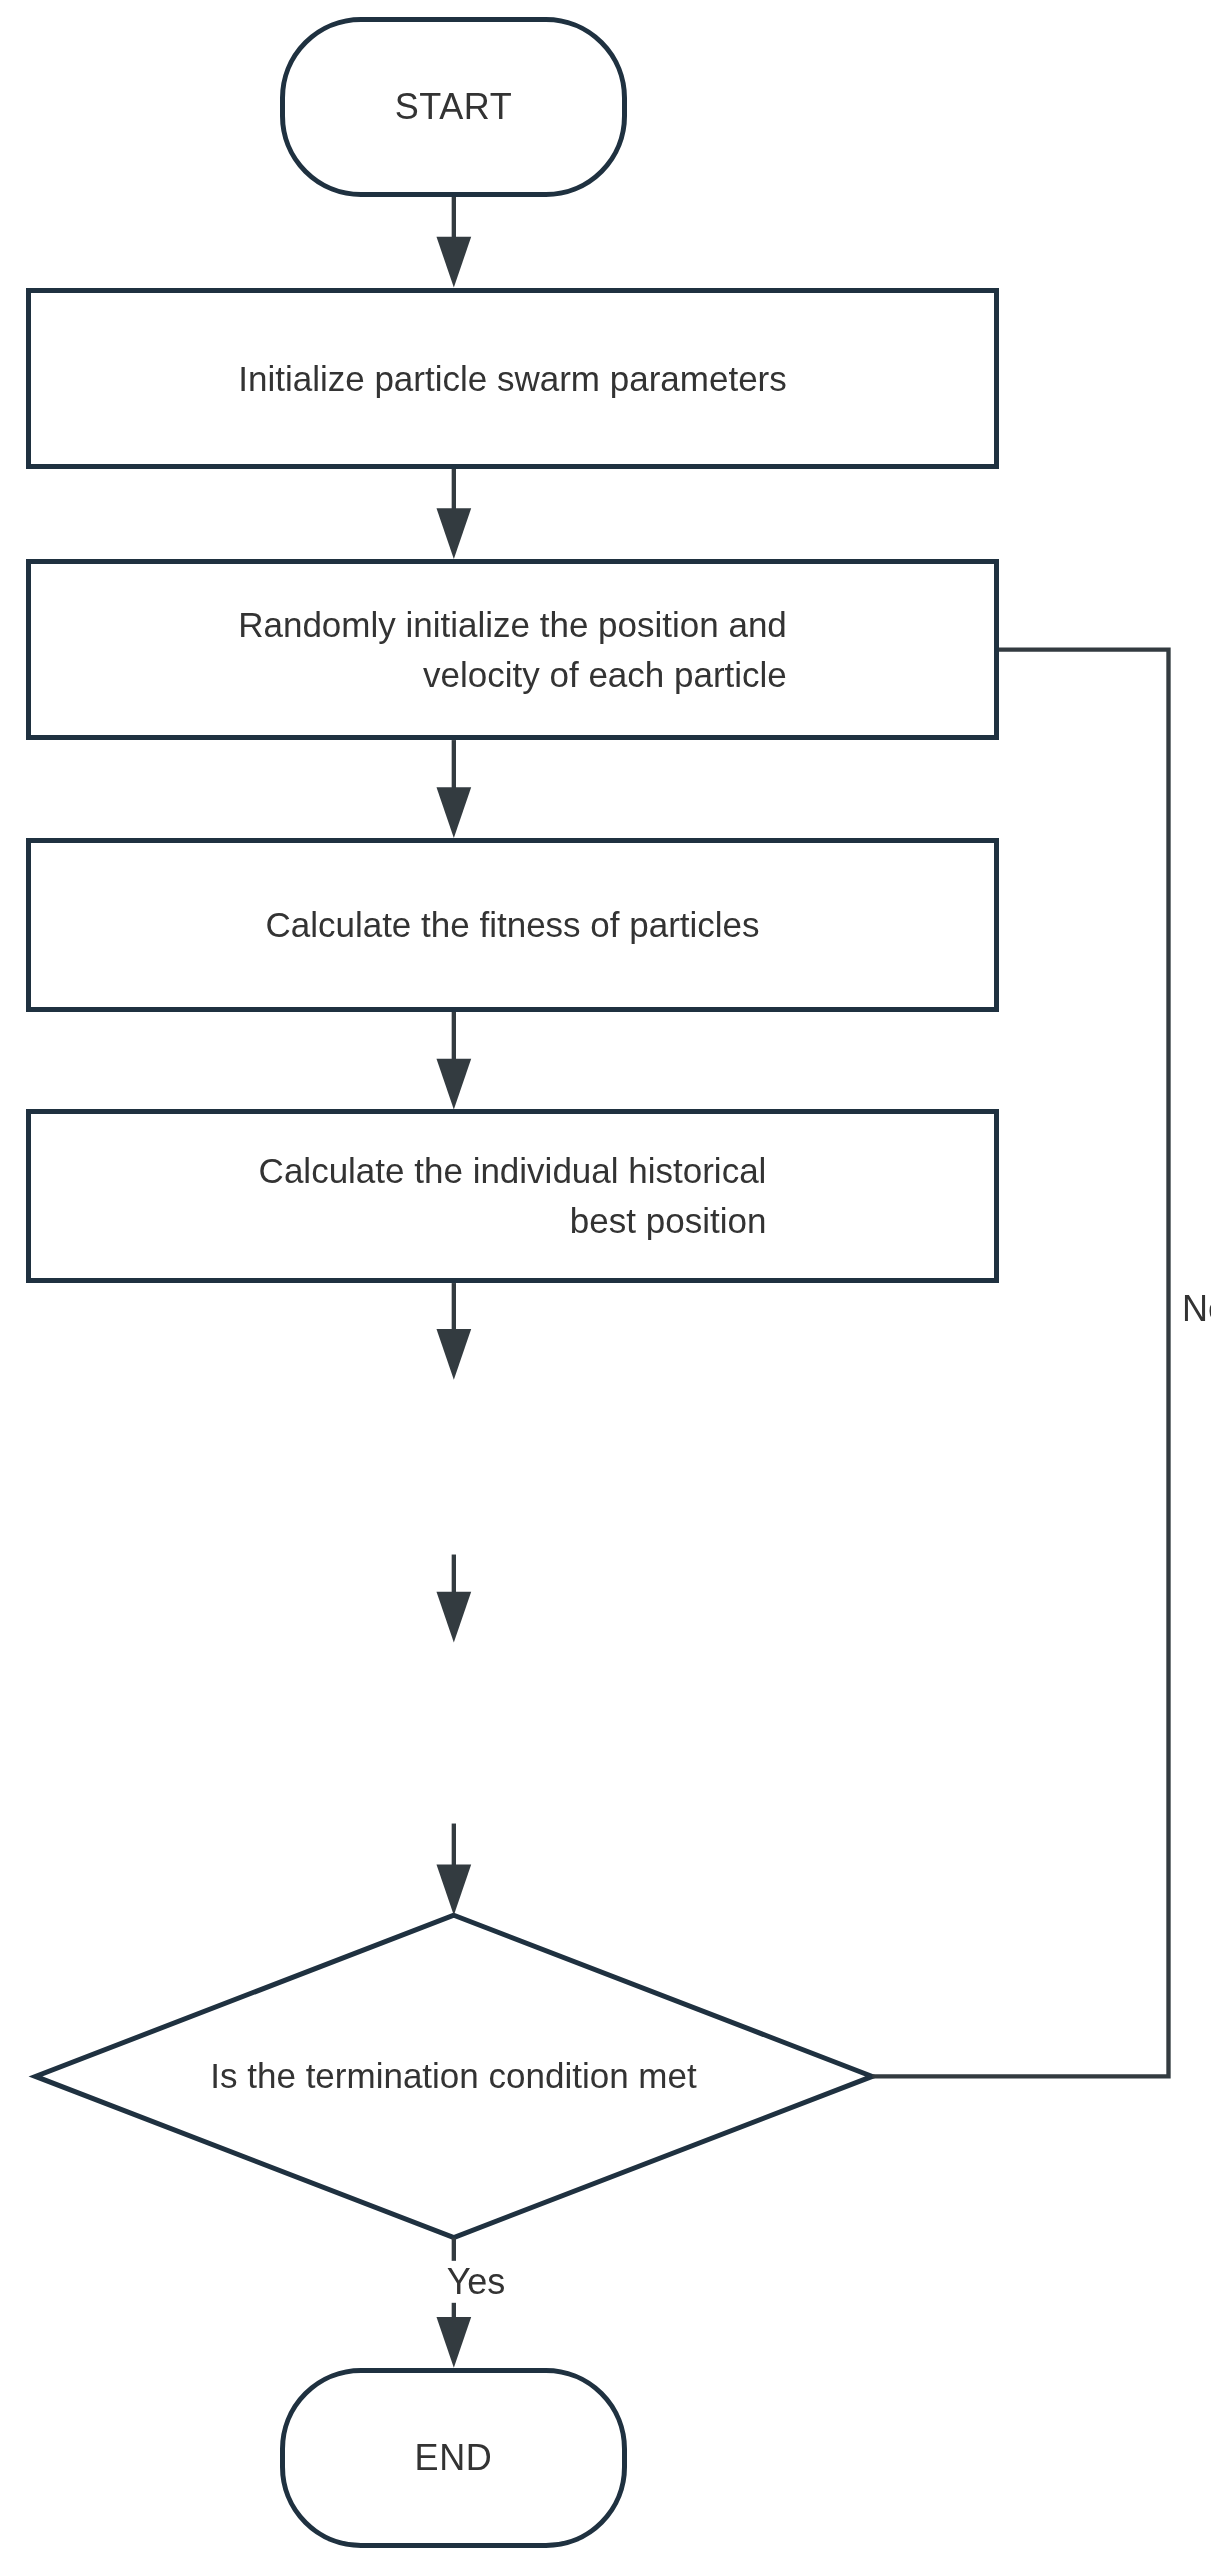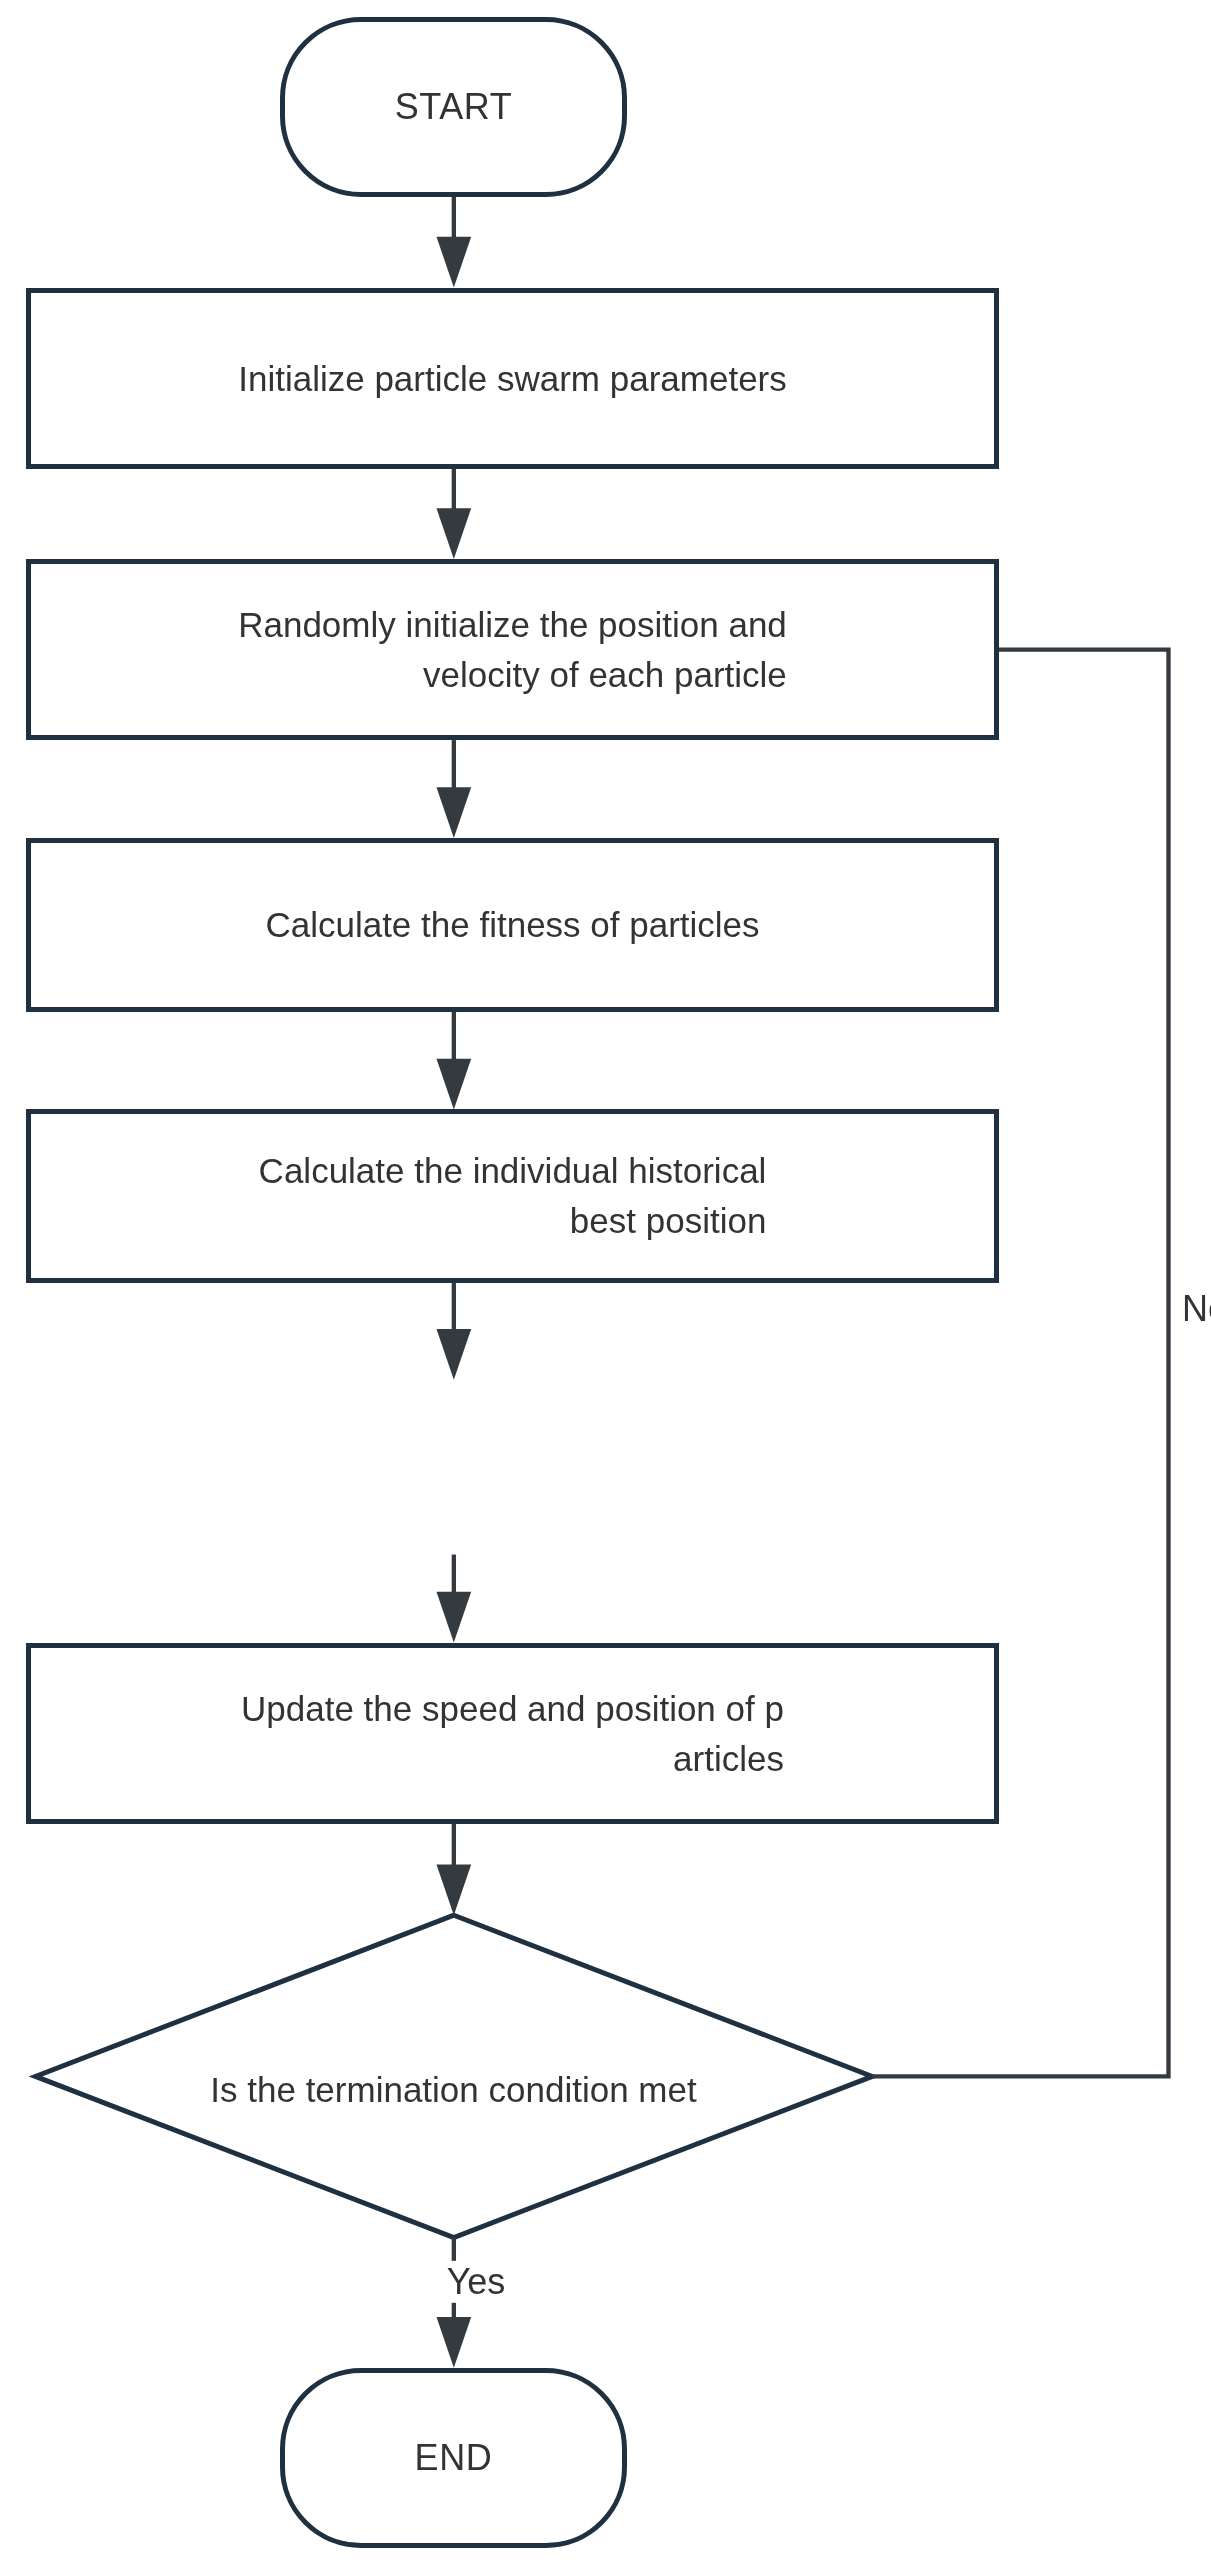--- a/index.html
+++ b/index.html
@@ -33,21 +33,21 @@
     left:280px;width:347px;height:180px;
     border:5.6px solid var(--border);
     border-radius:81px;
     font-size:36px;letter-spacing:0.6px;
   }
   .process{
     left:26px;width:973px;
     border:5.6px solid var(--border);
     font-size:35px;line-height:50px;
   }
-  .plain{background:transparent;border:none;margin-top:14px;}
+  .plain{background:transparent;border:none;}
   .diamond-label{
     left:97px;top:2052px;width:713px;height:48px;
     font-size:35px;line-height:48px;
     background:transparent;
   }
   .edge-label{
     position:absolute;
     transform:translate(-50%,-50%);
     background:#ffffff;
     padding:1.2px 7.4px;
@@ -110,23 +110,20 @@
 
   <div class="node process" style="top:559px;height:181px">
     <div>Randomly initialize the position and<br>velocity of each particle</div>
   </div>
 
   <div class="node process" style="top:1109px;height:174px">
     <div>Calculate the individual historical<br>best position</div>
   </div>
 
 
-  <div class="node process" style="top:1643px;height:181px">
-    <div>Update the speed and position of p<br>articles</div>
-  </div>
 
   <div class="node plain diamond-label">Is the termination condition met</div>
 
   <div class="edge-label" style="left:476px;top:2282px">Yes</div>
 
   <div class="edge-label" style="left:1205px;top:1309px">No</div>
 
 </div>
 
 

